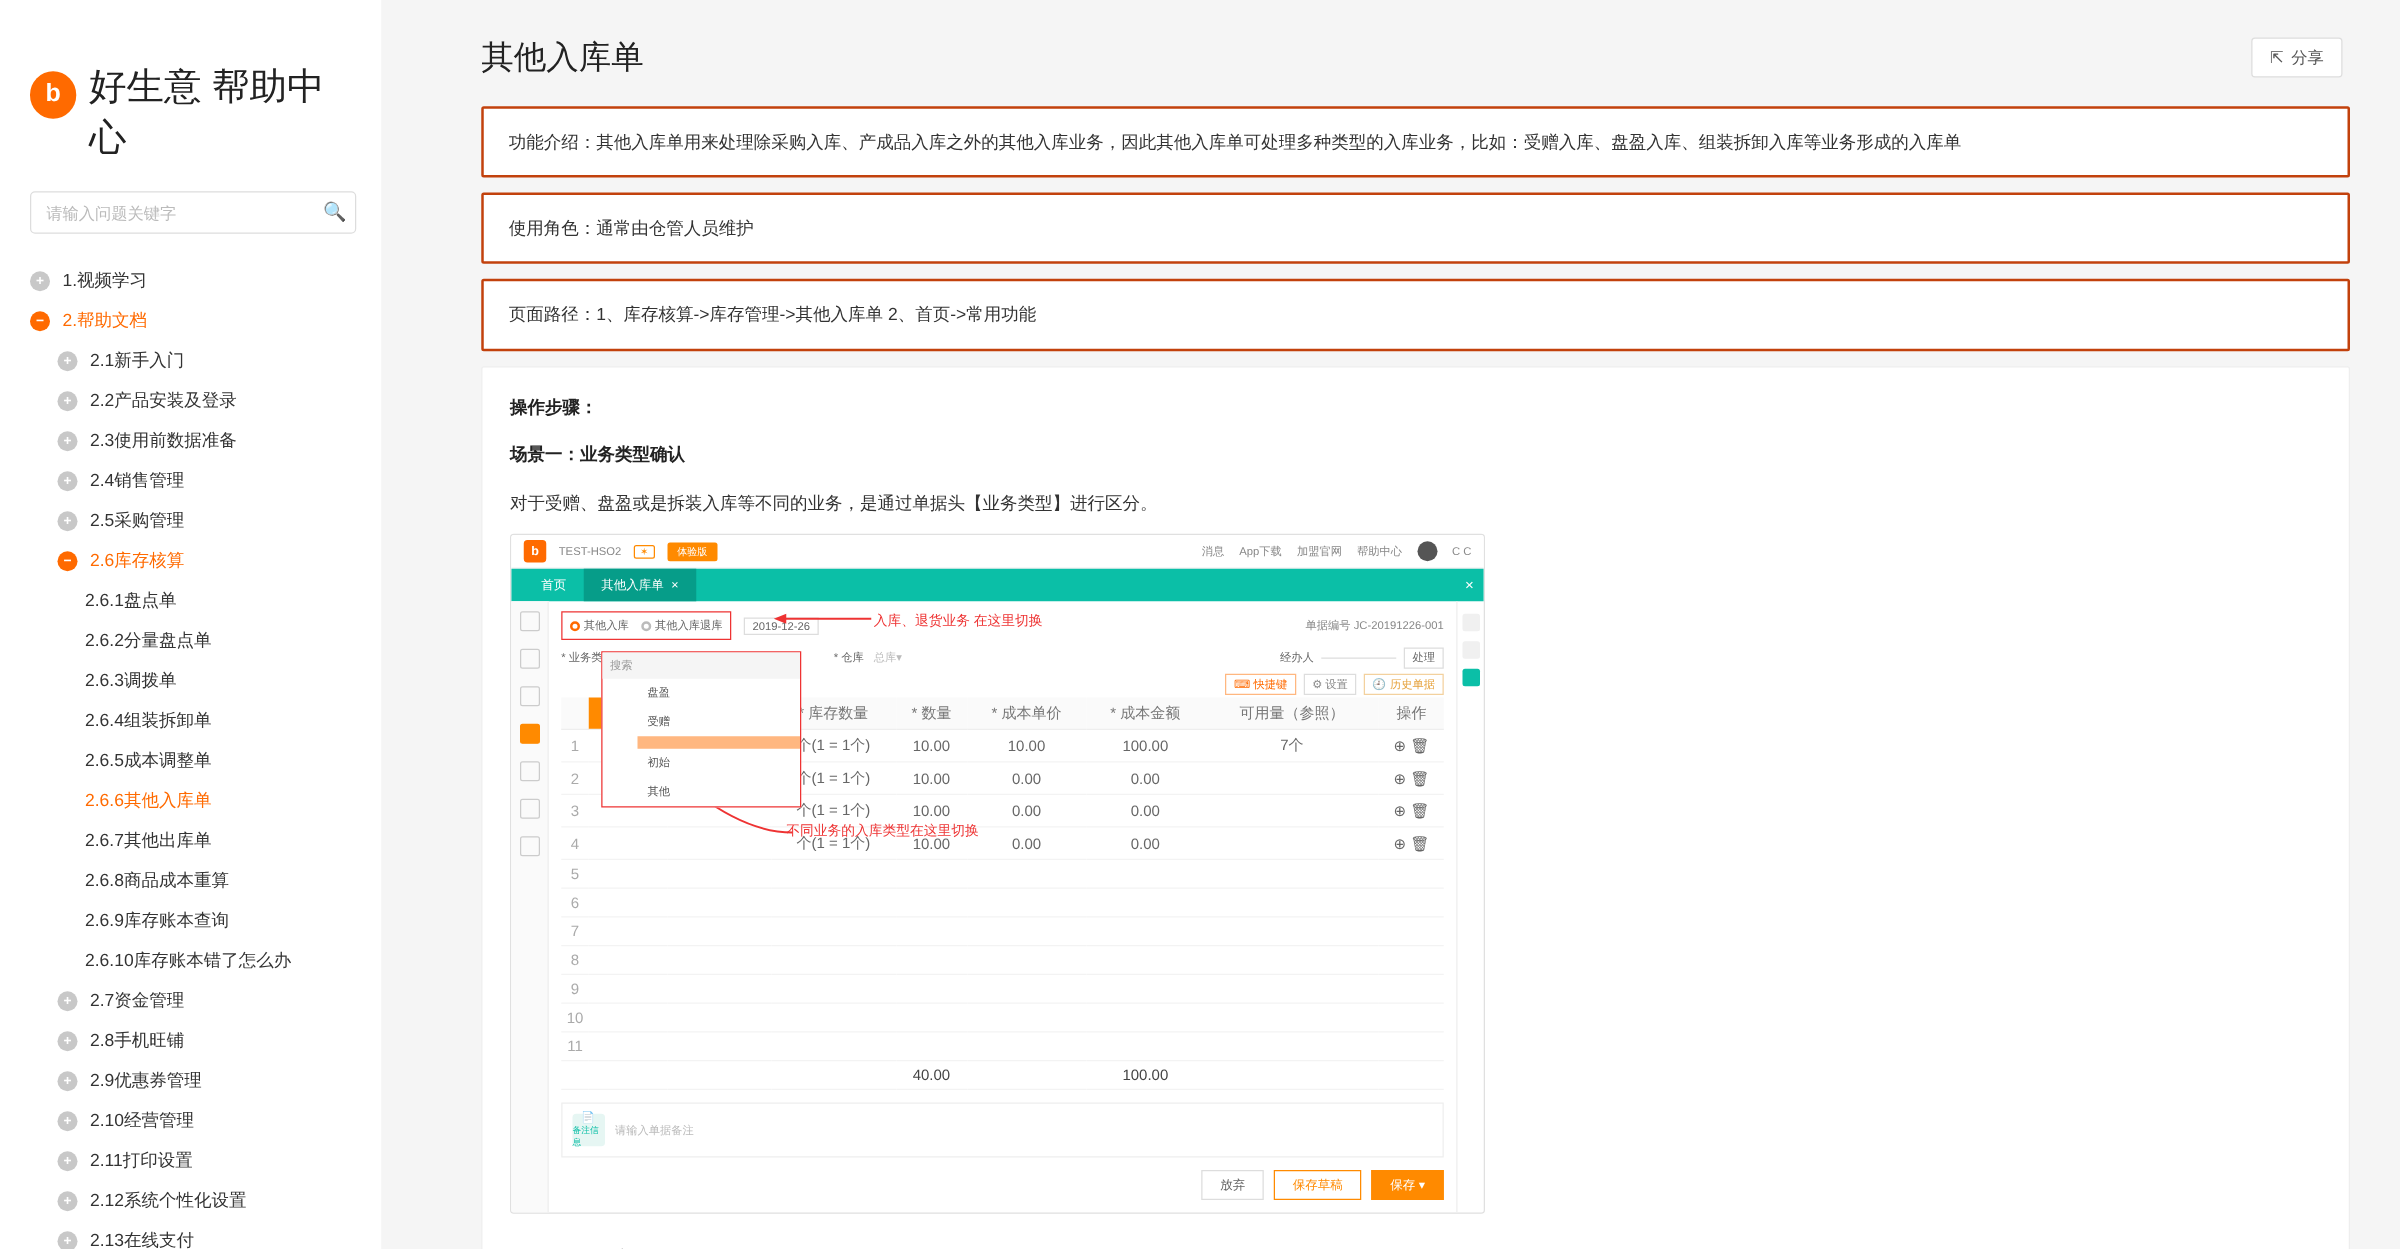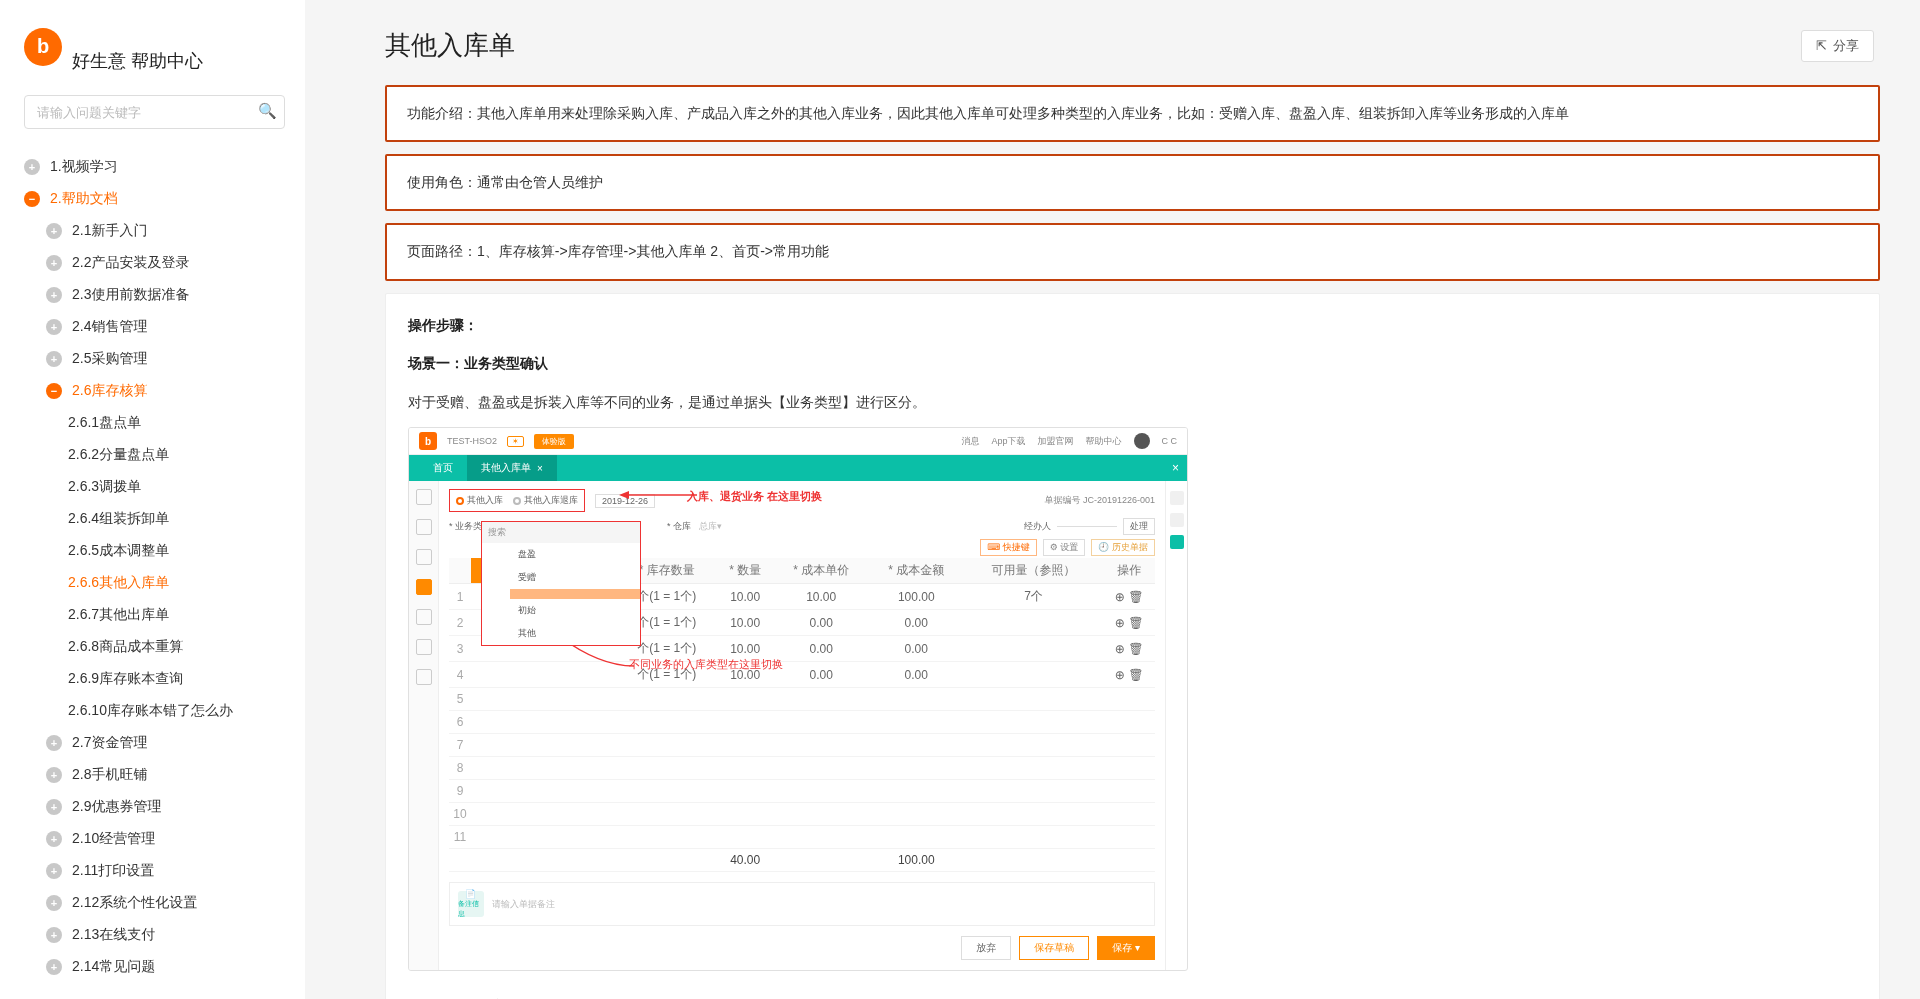--- a/index.html
+++ b/index.html
@@ -1,21 +1,21 @@
 <!DOCTYPE html>
 <html><head>
 <meta charset="utf-8">
 <style>
 * { margin:0; padding:0; box-sizing:border-box; font-family:"Microsoft YaHei","Helvetica Neue",Arial,sans-serif; }
 body { background:#f5f5f5; color:#333; font-size:14px; }
 .layout { display:flex; width:100%; min-height:100vh; }
 .sidebar { width:305px; background:#fff; padding:20px 20px 0 24px; flex-shrink:0; }
 .logo-row { display:flex; align-items:center; gap:10px; margin-bottom:22px; }
 .logo-circle { width:38px; height:38px; border-radius:50%; background:#ff6a00; display:flex; align-items:center; justify-content:center; color:#fff; font-weight:700; font-size:20px; }
-.logo-text { font-size:18px; color:#222; font-weight:500;margin-top:29px; }
+.logo-text { font-size:30px; color:#222; font-weight:500;margin-top:29px; }
 .search-wrap { position:relative; margin-bottom:22px;margin-top:13px; }
 .search-input { width:100%; height:34px; border:1px solid #ddd; border-radius:4px; padding:0 34px 0 12px; font-size:13px; outline:none; color:#555; }
 .search-input::placeholder { color:#bbb; }
 .search-btn { position:absolute; right:8px; top:7px; background:none; border:none; cursor:pointer; color:#888; font-size:15px; }
 .nav { list-style:none; font-size:14px; }
 .nav li { padding:7px 0; display:flex; align-items:center; cursor:pointer; color:#333; }
 .nav li.lvl1 { font-weight:500; }
 .nav li.lvl2 { padding-left:22px; }
 .nav li.lvl3 { padding-left:44px; }
 .nav li.active { color:#ff6a00; }
@@ -249,21 +249,21 @@
                     <span>其他入库退库</span>
                   </span>
               </div>
               <span class="ss-date">2019-12-26</span>
               <span style="margin-left:auto;color:#888;"><span>单据编号</span> <span>JC-20191226-001</span></span>
             </div>
             <svg class="arrow-svg" style="left:180px;top:2px;" width="80" height="18">
                 <line x1="78" y1="12" x2="6" y2="12" stroke="#e33" stroke-width="1.5"></line>
                 <polygon points="0,12 10,8 10,16" fill="#e33"></polygon>
               </svg>
-            <span class="ss-anno" style="left:248px;top:8px;font-weight:bold;">入库、退货业务 在这里切换</span>
+            <span class="ss-anno" style="left:260px;top:8px;">入库、退货业务 在这里切换</span>
 
             <div class="ss-row2">
               <span>* 业务类型</span>
               <span style="width:160px;"></span>
               <span>* <span>仓库</span></span>
               <span style="color:#bbb;">总库▾</span>
               <div class="right">
                 <span>经办人</span>
                 <span style="width:60px;border-bottom:1px solid #ddd;"></span>
                 <span class="ss-mini-btn">处理</span>

